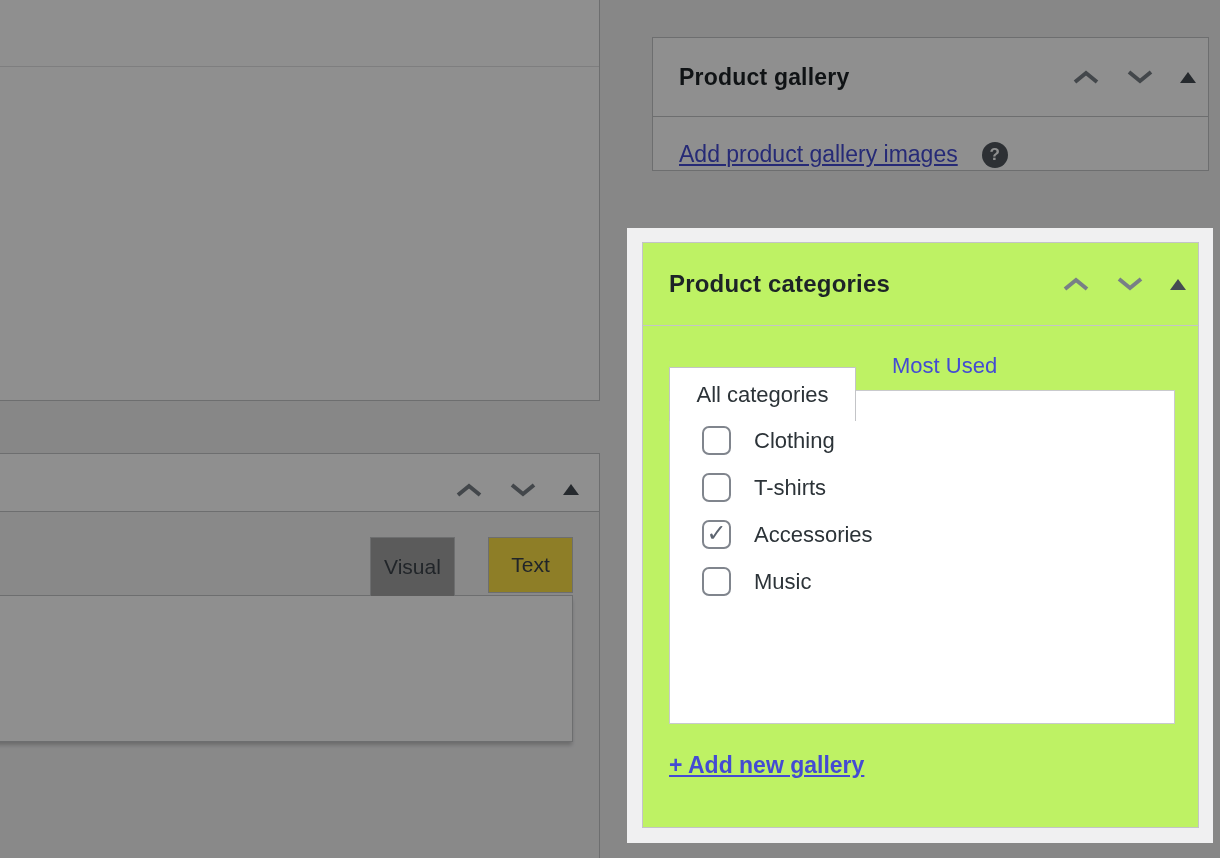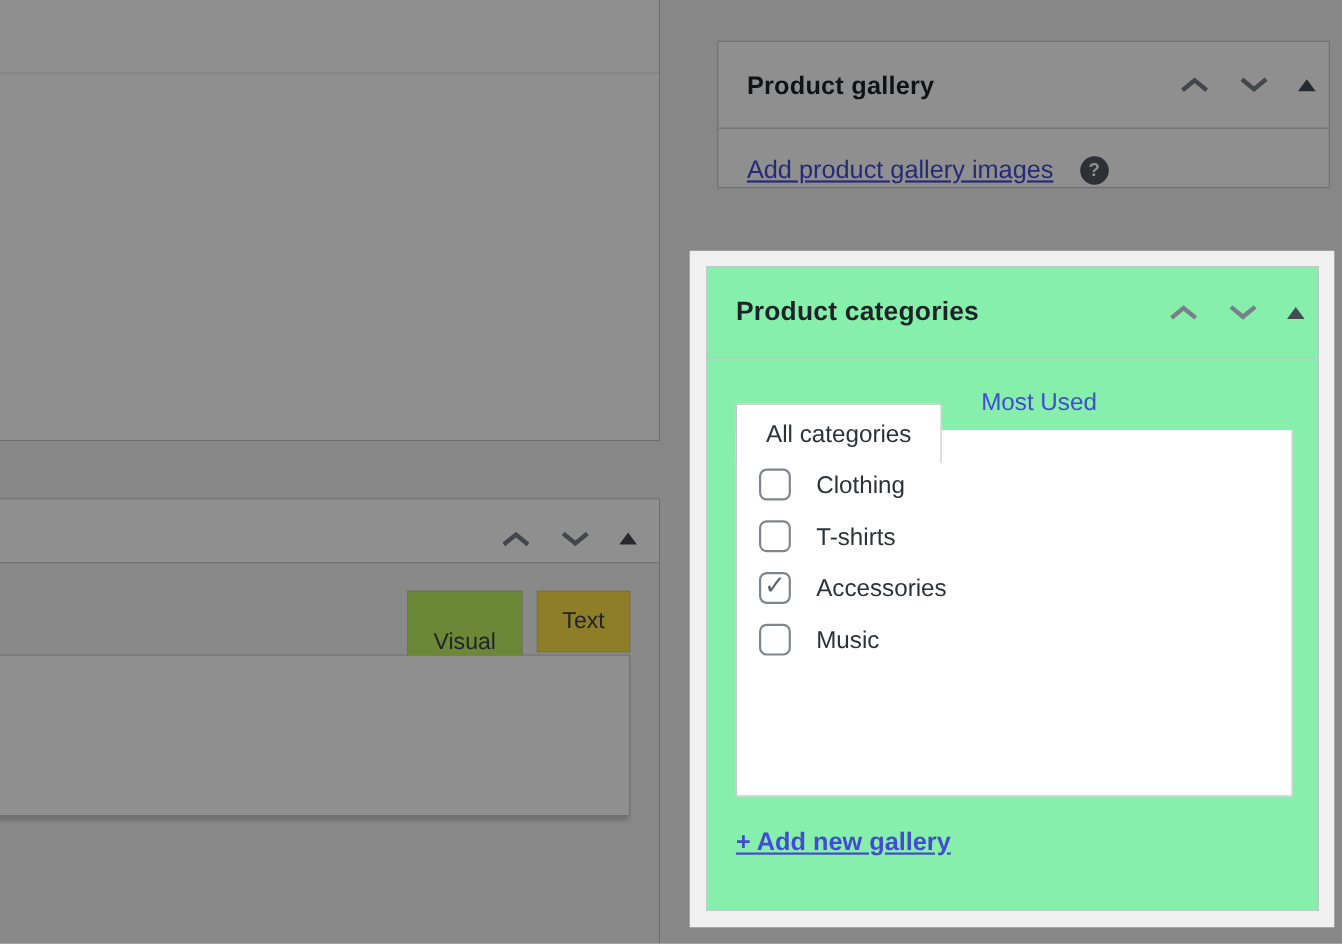--- a/index.html
+++ b/index.html
@@ -18,23 +18,23 @@
   .tri{width:0;height:0;border-left:8px solid transparent;border-right:8px solid transparent;border-bottom:11px solid #454c53;}
 
   
   .panel-a{left:-12px;top:-40px;width:612px;height:441px;}
   .panel-a-divider{position:absolute;left:0;right:0;top:105px;height:1px;background:#e0e1e3;}
 
   .panel-b{left:-12px;top:453px;width:612px;height:470px;background:#f4f4f5;}
   .panel-b-header{height:58px;background:#fff;border-bottom:1px solid #c3c4c7;
     display:flex;justify-content:flex-end;align-items:center;padding:14px 20px 0 0;}
 
-  .tab-visual{position:absolute;left:370px;top:537px;width:105px;height:59px;z-index:3;
-    background:#bef264;border:1px solid #c3c4c7;border-bottom:none;
-    display:flex;align-items:flex-end;justify-content:center;font-size:21px;color:#3c434a;cursor:pointer;}
+  .tab-visual{position:absolute;left:370px;top:537px;width:85px;height:59px;z-index:3;
+    background:#a3a3a3;border:1px solid #c3c4c7;border-bottom:none;
+    display:flex;align-items:center;justify-content:center;font-size:21px;color:#3c434a;cursor:pointer;}
   .tab-text{position:absolute;left:488px;top:537px;width:85px;height:56px;z-index:2;
     background:#fde047;border:1px solid #c3c4c7;
     display:flex;align-items:center;justify-content:center;font-size:21px;color:#3c434a;cursor:pointer;}
   .editor-box{position:absolute;left:-12px;top:595px;width:585px;height:147px;z-index:1;
     background:#fff;border:1px solid #c3c4c7;box-shadow:0 4px 4px -1px rgba(0,0,0,0.22);}
 
   
   .gallery-panel{left:604px;top:37px;width:557px;height:134px;margin-left:48px;}
   .box-header{border-bottom:1px solid #c3c4c7;display:flex;align-items:center;
     justify-content:space-between;padding:0 12px 0 26px;}
@@ -42,32 +42,32 @@
   .box-title{font-size:23px;font-weight:700;color:#1d2327;letter-spacing:.2px;}
   .gallery-body{display:flex;align-items:center;gap:24px;padding:24px 26px 0 26px;}
   .text-link{font-size:23px;color:#444bd3;text-decoration:underline;cursor:pointer;}
   .help-icon{width:26px;height:26px;border-radius:50%;background:#50575e;color:#fff;
     font-size:17px;font-weight:700;display:flex;align-items:center;justify-content:center;cursor:pointer;}
 
   
   .spotlight{position:absolute;left:627px;top:228px;width:586px;height:615px;z-index:10;
     background:#f0f0f1;box-shadow:0 0 0 3000px rgba(0,0,0,0.44);}
   .cat-panel{position:absolute;left:15px;top:14px;width:557px;height:586px;
-    background:#86efac;border:1px solid #c3c4c7;}
+    background:#bef264;border:1px solid #c3c4c7;}
   .cat-panel .box-header{height:83px;}
   .cat-panel .box-title{font-size:24px;}
 
   .tab-all{position:absolute;left:26px;top:96px;width:187px;height:54px;z-index:2;
     background:#fff;border:1px solid #c3c4c7;border-bottom:none;
     display:flex;align-items:center;justify-content:center;font-size:22px;color:#2c3338;cursor:pointer;margin-top:28px;}
   .tab-most{position:absolute;left:235px;top:96px;height:53px;padding:0 14px;
     display:flex;align-items:center;font-size:22px;color:#444bd3;cursor:pointer;}
 
   .cat-list{position:absolute;left:26px;top:147px;width:506px;height:334px;
-    background:#fff;border:1px solid #c9cacd;padding:26px 0 0 20px;z-index:1;}
+    background:#fff;border:1px solid #c9cacd;padding:26px 0 0 32px;z-index:1;}
   .cat-row{display:flex;align-items:center;height:47px;gap:23px;cursor:pointer;}
   .checkbox{width:29px;height:29px;border:2px solid #80858d;border-radius:7px;background:#fff;
     display:flex;align-items:center;justify-content:center;cursor:pointer;}
   .checkbox .mark{display:none;}
   .checkbox.checked .mark{display:block;color:#5d6570;font-size:24px;font-weight:700;line-height:1;
     transform:translateY(-2px);}
   .cat-label{font-size:22px;color:#2c3338;}
 
   .add-link{position:absolute;left:26px;top:509px;font-size:23px;font-weight:700;
     color:#444bd3;text-decoration:underline;cursor:pointer;}

